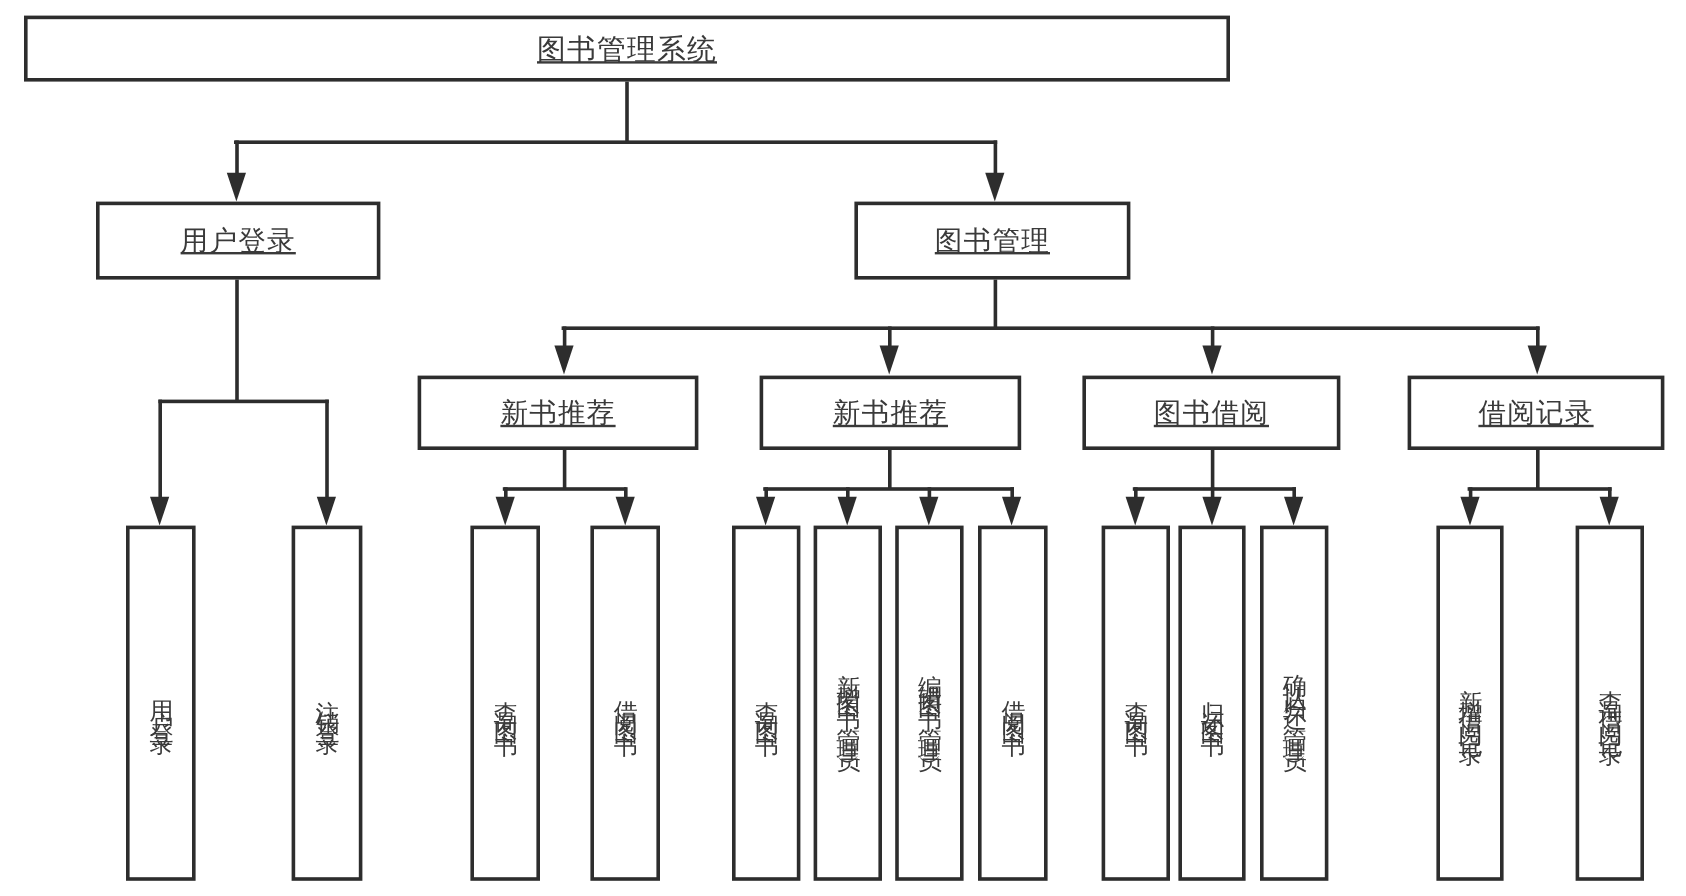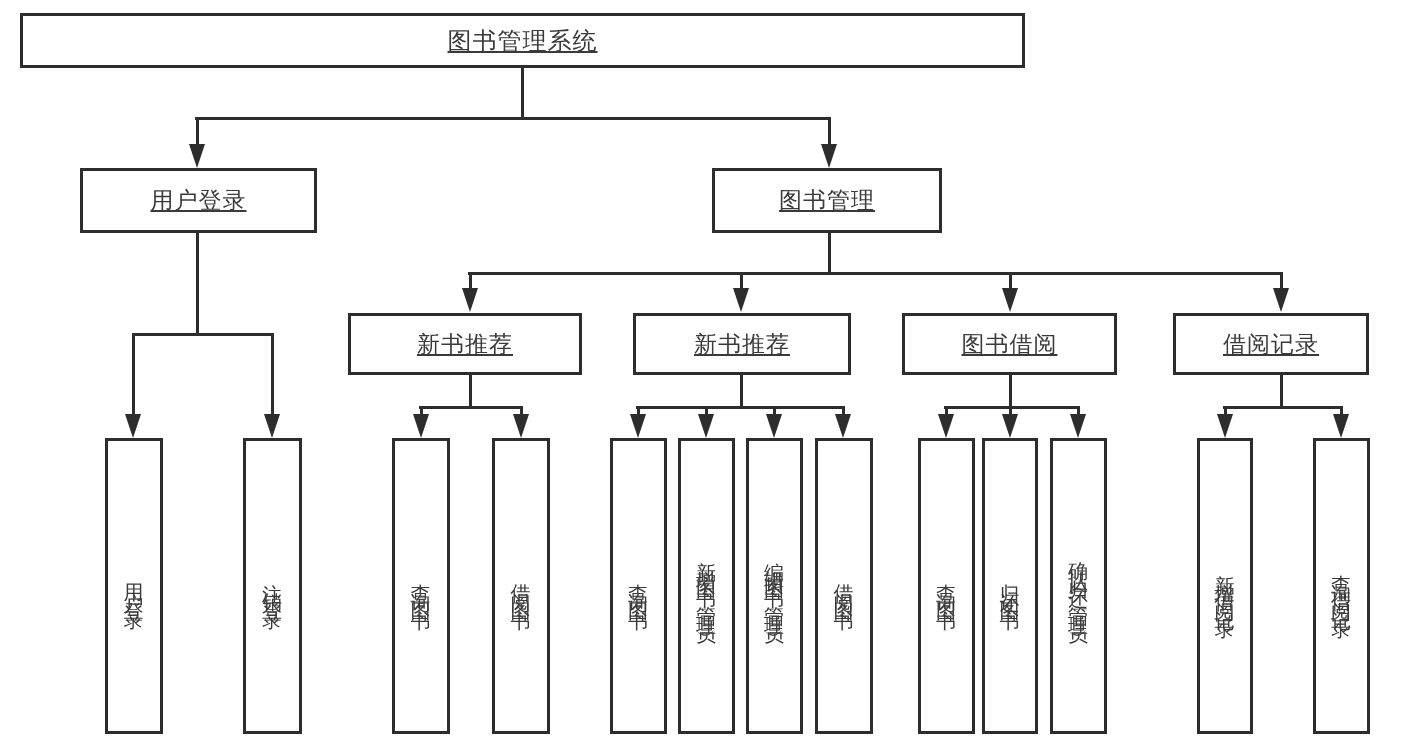--- a/index.html
+++ b/index.html
@@ -71,21 +71,21 @@
 
   <div class="box hbox lvl3" style="left:348px;width:234px">
     <span>新书推荐</span>
   </div>
   <div class="box hbox lvl3" style="left:633px;width:218px">
     <span>新书推荐</span>
   </div>
   <div class="box hbox lvl3" style="left:902px;width:215px">
     <span>图书借阅</span>
   </div>
-  <div class="box hbox lvl3" style="left:1173px;width:196px">
+  <div class="box hbox lvl3" style="left:1173px;width:214px">
     <span>借阅记录</span>
   </div>
 
   <div class="box leaf" style="left:105px;width:58px">
     <span class="vtext">用户登录</span>
   </div>
   <div class="box leaf" style="left:243px;width:59px">
     <span class="vtext">注销登录</span>
   </div>
   <div class="box leaf" style="left:392px;width:58px">

